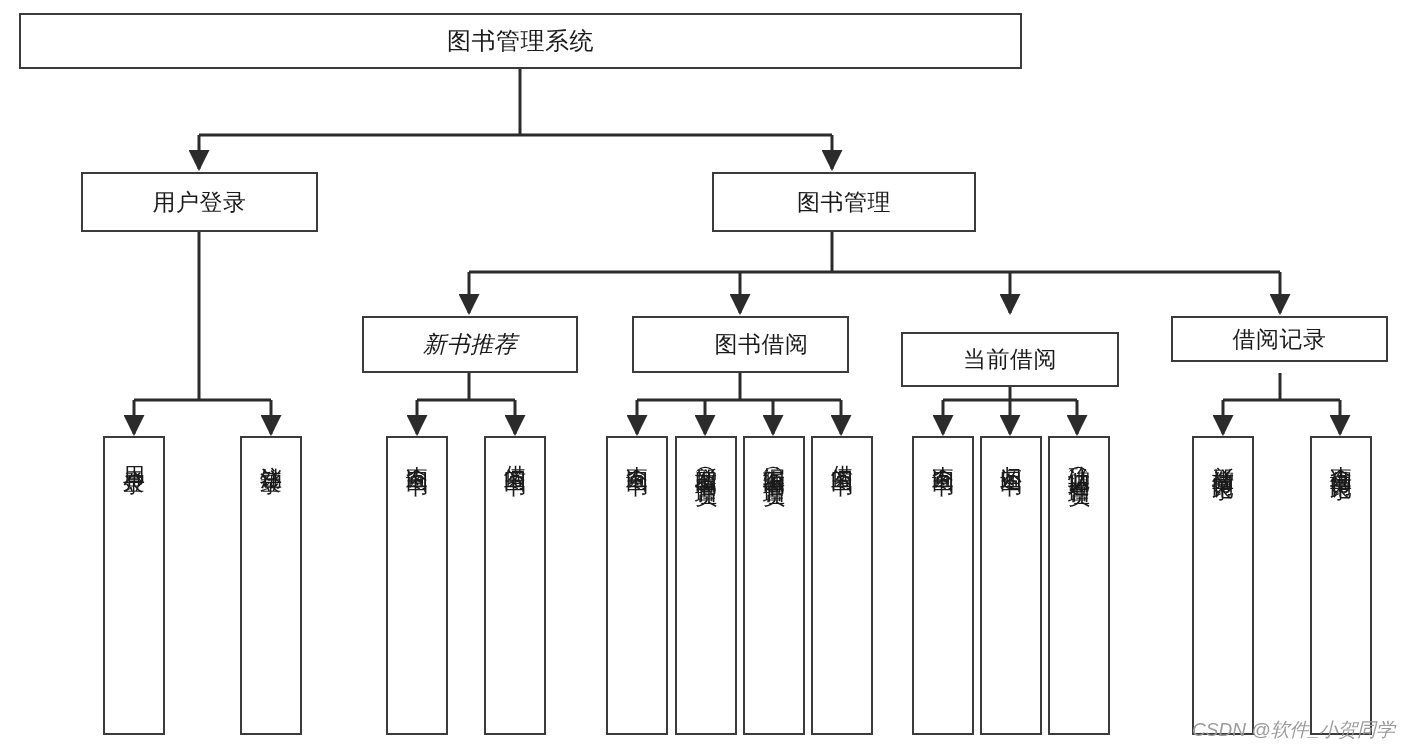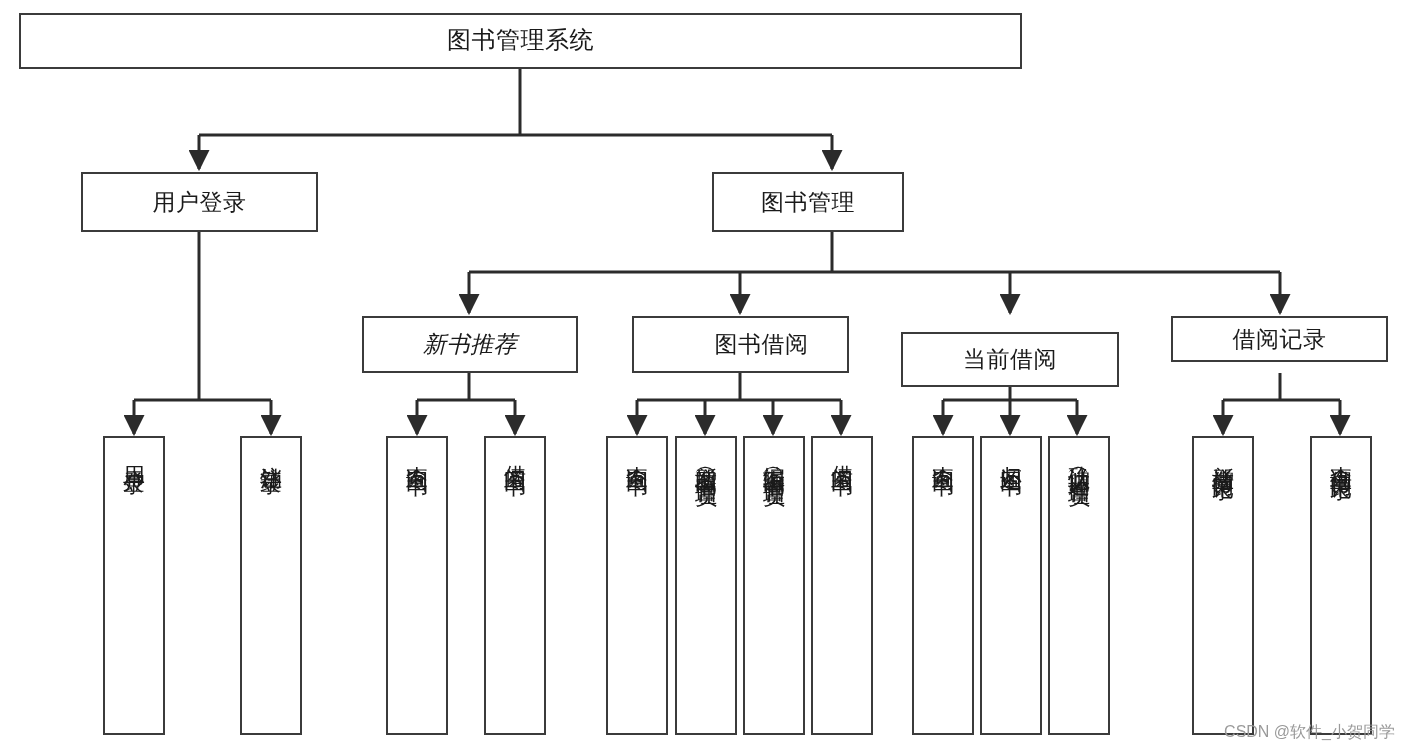--- a/index.html
+++ b/index.html
@@ -65,25 +65,26 @@
     font-size: 22px;
     line-height: 1.08;
     letter-spacing: 3px;
     white-space: nowrap;
   }
   
   #watermark {
     position: absolute;
     right: 10px;
     bottom: 4px;
-    font-size: 16px;
+    font-size: 19px;
     color: #9a9a9a;
     white-space: nowrap;
     z-index: 5;
     font-family: "Liberation Sans", "DejaVu Sans", sans-serif;
+    font-style: italic;
   }
 </style>
 </head>
 <body>
 
 <div id="canvas">
 
   <svg id="wires" viewBox="0 0 1405 747" xmlns="http://www.w3.org/2000/svg">
     <defs>
       <marker id="arrow" viewBox="0 0 10 10" refX="9" refY="5" markerWidth="7" markerHeight="7" orient="auto-start-reverse">
@@ -128,29 +129,29 @@
       <path d="M 1010 400 L 1010 434" marker-end="url(#arrow)"></path>
       <path d="M 1077 400 L 1077 434" marker-end="url(#arrow)"></path>
 
       <path d="M 1280 373 L 1280 400"></path>
       <path d="M 1223 400 L 1340 400"></path>
       <path d="M 1223 400 L 1223 434" marker-end="url(#arrow)"></path>
       <path d="M 1340 400 L 1340 434" marker-end="url(#arrow)"></path>
     </g>
   </svg>
 
-  <div class="node horiz root" style="left:19px; top:13px; width:1003px; height:56px;font-family:Liberation Serif, serif;">
+  <div class="node horiz root" style="left:19px; top:13px; width:1003px; height:56px;">
     <span class="label">图书管理系统</span>
   </div>
 
   <div class="node horiz" style="left:81px; top:172px; width:237px; height:60px;">
     <span class="label">用户登录</span>
   </div>
 
-  <div class="node horiz" style="left:712px; top:172px; width:192px; height:60px;">
+  <div class="node horiz" style="left:712px; top:172px; width:264px; height:60px;">
     <span class="label">图书管理</span>
   </div>
 
   <div class="node horiz" style="left:362px; top:316px; width:216px; height:57px;font-style:italic;">
     <span class="label">新书推荐</span>
   </div>
 
   <div class="node horiz" style="left:632px; top:316px; width:217px; height:57px;padding-left:42px;">
     <span class="label">图书借阅</span>
   </div>

